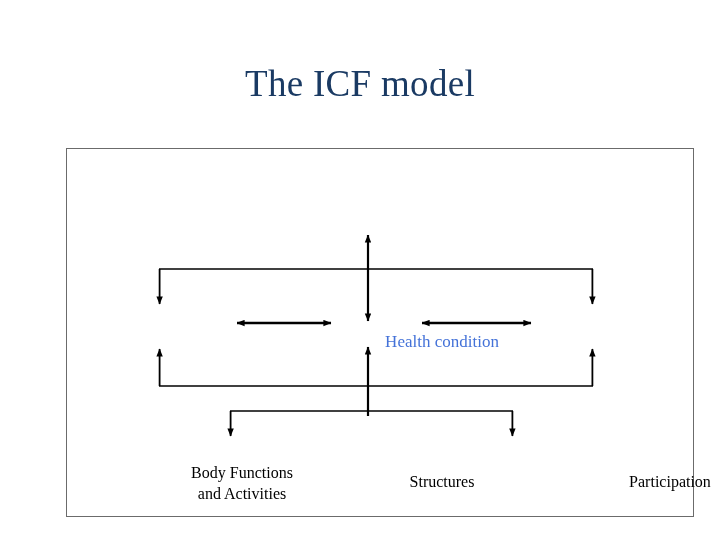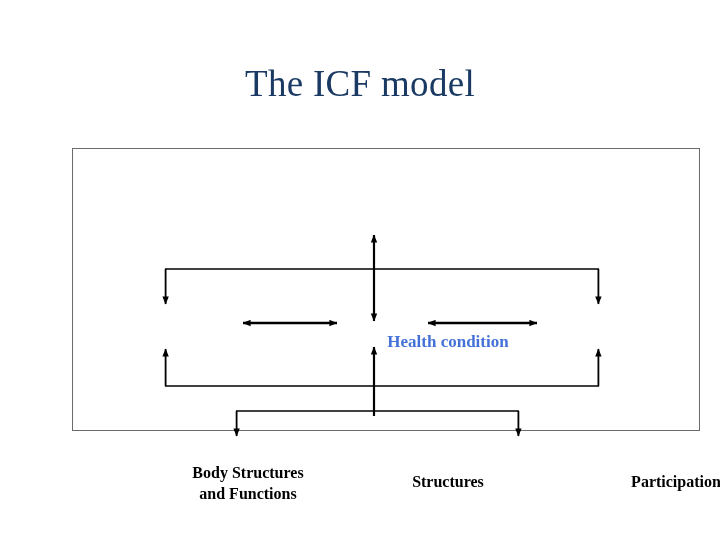--- a/index.html
+++ b/index.html
@@ -27,28 +27,27 @@
     text-align: center;
     font-family: "Liberation Serif", "DejaVu Serif", serif;
     font-size: 37px;
     line-height: 44px;
     color: #1a3a63;
     letter-spacing: 0.3px;
     white-space: nowrap;
   }
   #diagram-frame {
     position: absolute;
-    left: 72px;
+    left: 66px;
     top: 148px;
     width: 628px;
-    height: 283px;
+    height: 369px;
     border: 1px solid #6b6b6b;
     box-sizing: border-box;
     background: #ffffff;
-    font-weight: bold;
   }
   #diagram-svg {
     position: absolute;
     left: 0;
     top: 0;
   }
   .node-label {
     position: absolute;
     text-align: center;
     font-family: "Liberation Serif", "DejaVu Serif", serif;
@@ -133,22 +132,22 @@
       <g>
         <line x1="163" y1="262" x2="446" y2="262" stroke="#000000" stroke-width="1.4"></line>
         <line x1="163.6" y1="262" x2="163.6" y2="287" stroke="#000000" stroke-width="1.8" marker-end="url(#arrow-end)"></line>
         <line x1="445.4" y1="262" x2="445.4" y2="287" stroke="#000000" stroke-width="1.8" marker-end="url(#arrow-end)"></line>
       </g>
     </svg>
 
     <div class="node-label" id="label-health-condition">Health condition</div>
 
     <div class="node-label two-line" id="label-body-functions">
-      <span>Body Structures</span><br>
-      <span>and Functions</span>
+      <span>Body Functions</span><br>
+      <span>and Activities</span>
     </div>
 
     <div class="node-label" id="label-activities">Structures</div>
 
     <div class="node-label" id="label-participation">Participation</div>
 
   </div>
 </div>
 
 </body></html>

